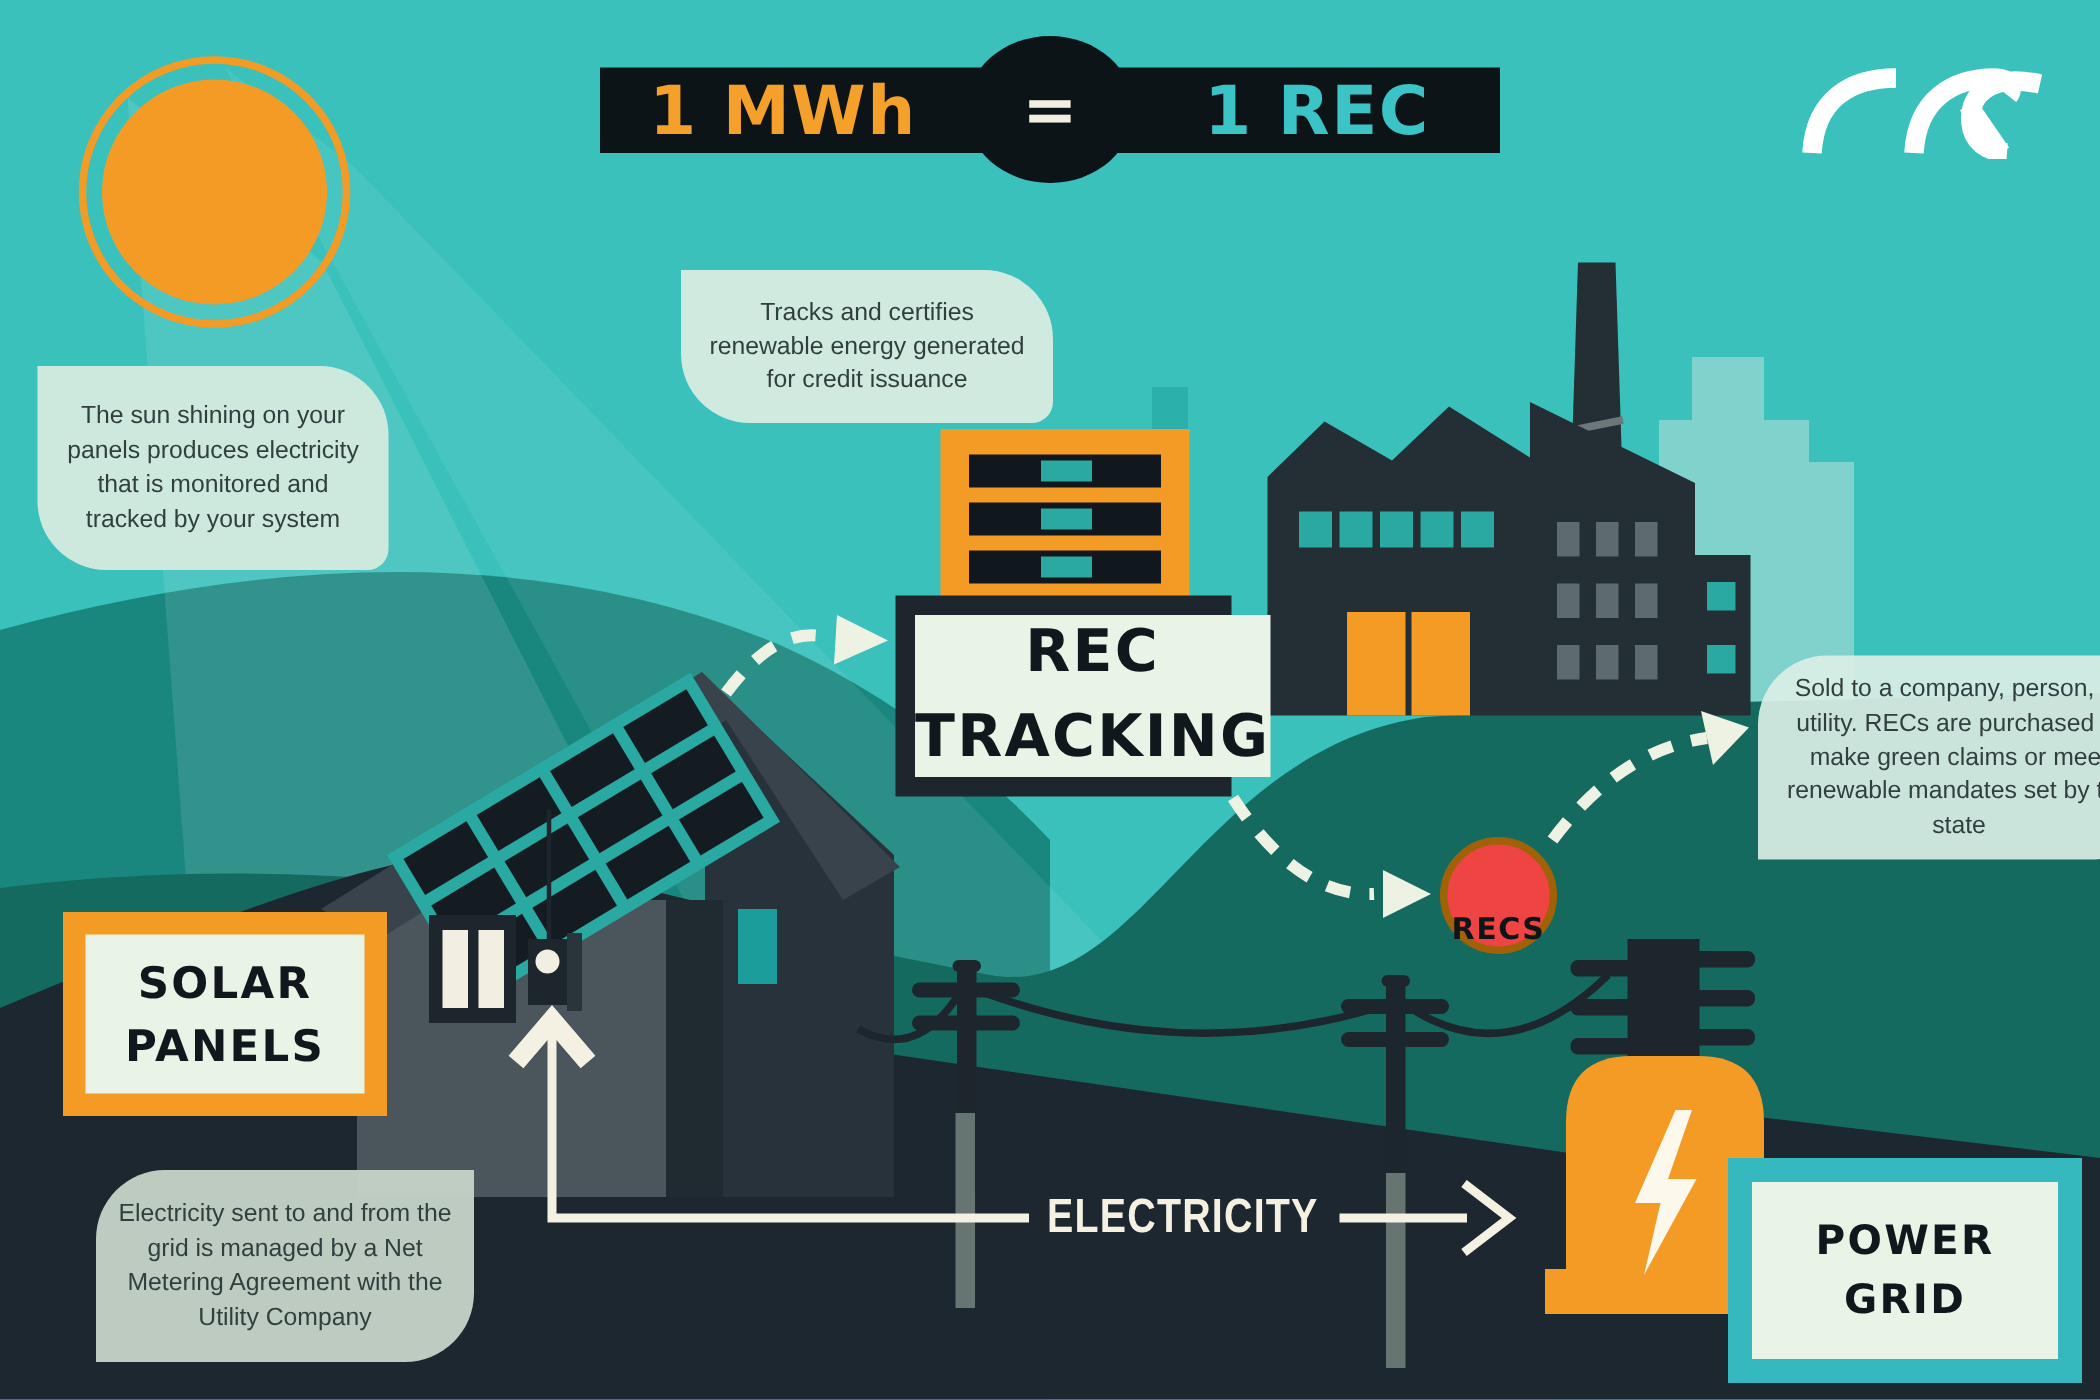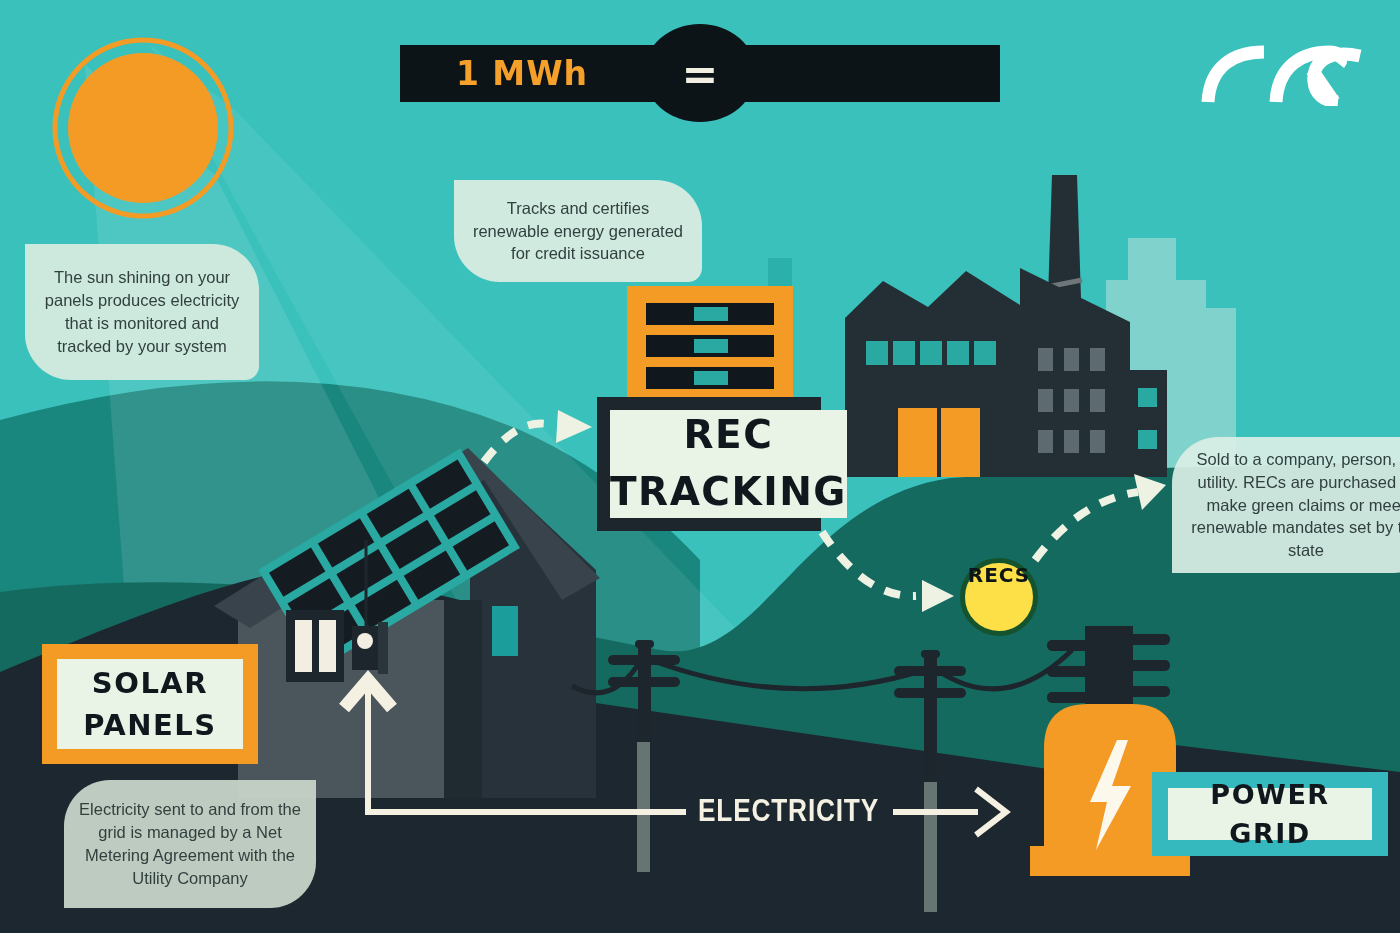--- a/index.html
+++ b/index.html
@@ -3,21 +3,21 @@
 <meta charset="utf-8">
 <style>
   html,body{margin:0;padding:0;background:#3ac1bc;}
   .canvas{position:relative;width:1400px;height:933px;overflow:hidden;
           font-family:"Liberation Sans",sans-serif;}
   .scene{position:absolute;left:0;top:0;width:1400px;height:933px;}
 
   
   .banner{position:absolute;left:400px;top:45px;width:600px;height:57px;background:#0d1418;}
   .banner-text{position:absolute;top:45px;height:57px;display:flex;align-items:center;justify-content:center;
-               font-family:"DejaVu Sans",sans-serif;font-weight:bold;font-size:33px;letter-spacing:1px;}
+               font-family:"DejaVu Sans",sans-serif;font-weight:bold;font-size:45px;letter-spacing:1px;}
   .banner-mwh{left:400px;width:244px;color:#f5a02b;}
   .banner-rec{left:756px;width:244px;color:#3bc3c6;}
   .banner-circle{position:absolute;left:644px;top:24px;width:112px;height:98px;background:#0d1418;
                  border-radius:50%;display:flex;align-items:center;justify-content:center;
                  color:#f2efe2;font-weight:bold;font-size:44px;font-family:"DejaVu Sans",sans-serif;}
 
   .logo{position:absolute;left:1200px;top:44px;width:168px;height:62px;}
 
   
   .bubble{position:absolute;box-sizing:border-box;display:flex;align-items:center;justify-content:center;
@@ -27,28 +27,28 @@
   .bubble-sold{left:1172px;top:437px;width:268px;height:136px;background:rgba(218,238,230,0.92);border-radius:46px 0 46px 0;}
   .bubble-metering{left:64px;top:780px;width:252px;height:128px;background:rgba(199,212,200,0.95);border-radius:46px 0 46px 0;}
 
   
   .sign{position:absolute;box-sizing:border-box;display:flex;}
   .sign-inner{flex:1;background:#e9f3e6;display:flex;align-items:center;justify-content:center;text-align:center;
               font-family:"DejaVu Sans",sans-serif;font-weight:bold;color:#11181d;white-space:pre-line;
               letter-spacing:1.5px;line-height:1.45;}
   .sign-rec{left:597px;top:397px;width:224px;height:134px;background:#1d262c;padding:13px;}
   .sign-rec .sign-inner{font-size:39px;}
-  .sign-solar{left:42px;top:608px;width:216px;height:120px;background:#f49b26;padding:15px;margin-top:36px;}
+  .sign-solar{left:42px;top:608px;width:216px;height:136px;background:#f49b26;padding:15px;}
   .sign-solar .sign-inner{font-size:29px;}
-  .sign-power{left:1152px;top:772px;width:236px;height:84px;background:#35b9be;padding:16px;}
+  .sign-power{left:1152px;top:772px;width:236px;height:150px;background:#35b9be;padding:16px;}
   .sign-power .sign-inner{font-size:27px;}
 
   
   .recs-badge{position:absolute;left:960px;top:558px;width:78px;height:78px;border-radius:50%;
-              background:#fde047;border:5px solid #14532d;box-sizing:border-box;display:flex;align-items:flex-start;
+              background:#ef4444;border:5px solid #a16207;box-sizing:border-box;display:flex;align-items:flex-end;
               justify-content:center;font-family:"DejaVu Sans",sans-serif;font-weight:bold;font-size:20px;
               letter-spacing:1px;color:#0e1519;}
   .electricity{position:absolute;left:698px;top:792px;color:#f4f1e3;font-weight:bold;font-size:32px;
                font-family:"Liberation Sans",sans-serif;letter-spacing:1px;white-space:nowrap;
                transform:scaleX(0.82);transform-origin:left center;}
 </style>
 </head>
 <body>
 
 <div class="canvas">
@@ -206,20 +206,21 @@
     <g stroke="#f4f1e3" fill="none">
       <polyline points="344,708 368,680 392,708" stroke-width="13"></polyline>
       <path d="M368,690 L368,812 L686,812" stroke-width="6"></path>
       <path d="M893,812 L978,812" stroke-width="6"></path>
       <polyline points="976,789 1006,812 976,835" stroke-width="6"></polyline>
     </g>
   </svg>
 
   <div class="banner"></div>
   <div class="banner-text banner-mwh">1 MWh</div>
+  <div class="banner-text banner-rec">1 REC</div>
   <div class="banner-circle">
     <span>=</span>
   </div>
 
   <svg class="logo" viewBox="0 0 168 62" aria-label="ARC">
     <g stroke="#ffffff" stroke-width="13" fill="none" stroke-linecap="butt">
       <path d="M8,58 C10,22 34,8 64,8"></path>
       <path d="M76,58 C78,22 102,8 130,8 C140,8 143,15 139,20"></path>
       <path d="M112,26 L134,58"></path>
       <path d="M160,12 C124,4 112,22 114,38 C115,50 124,57 138,58"></path>

